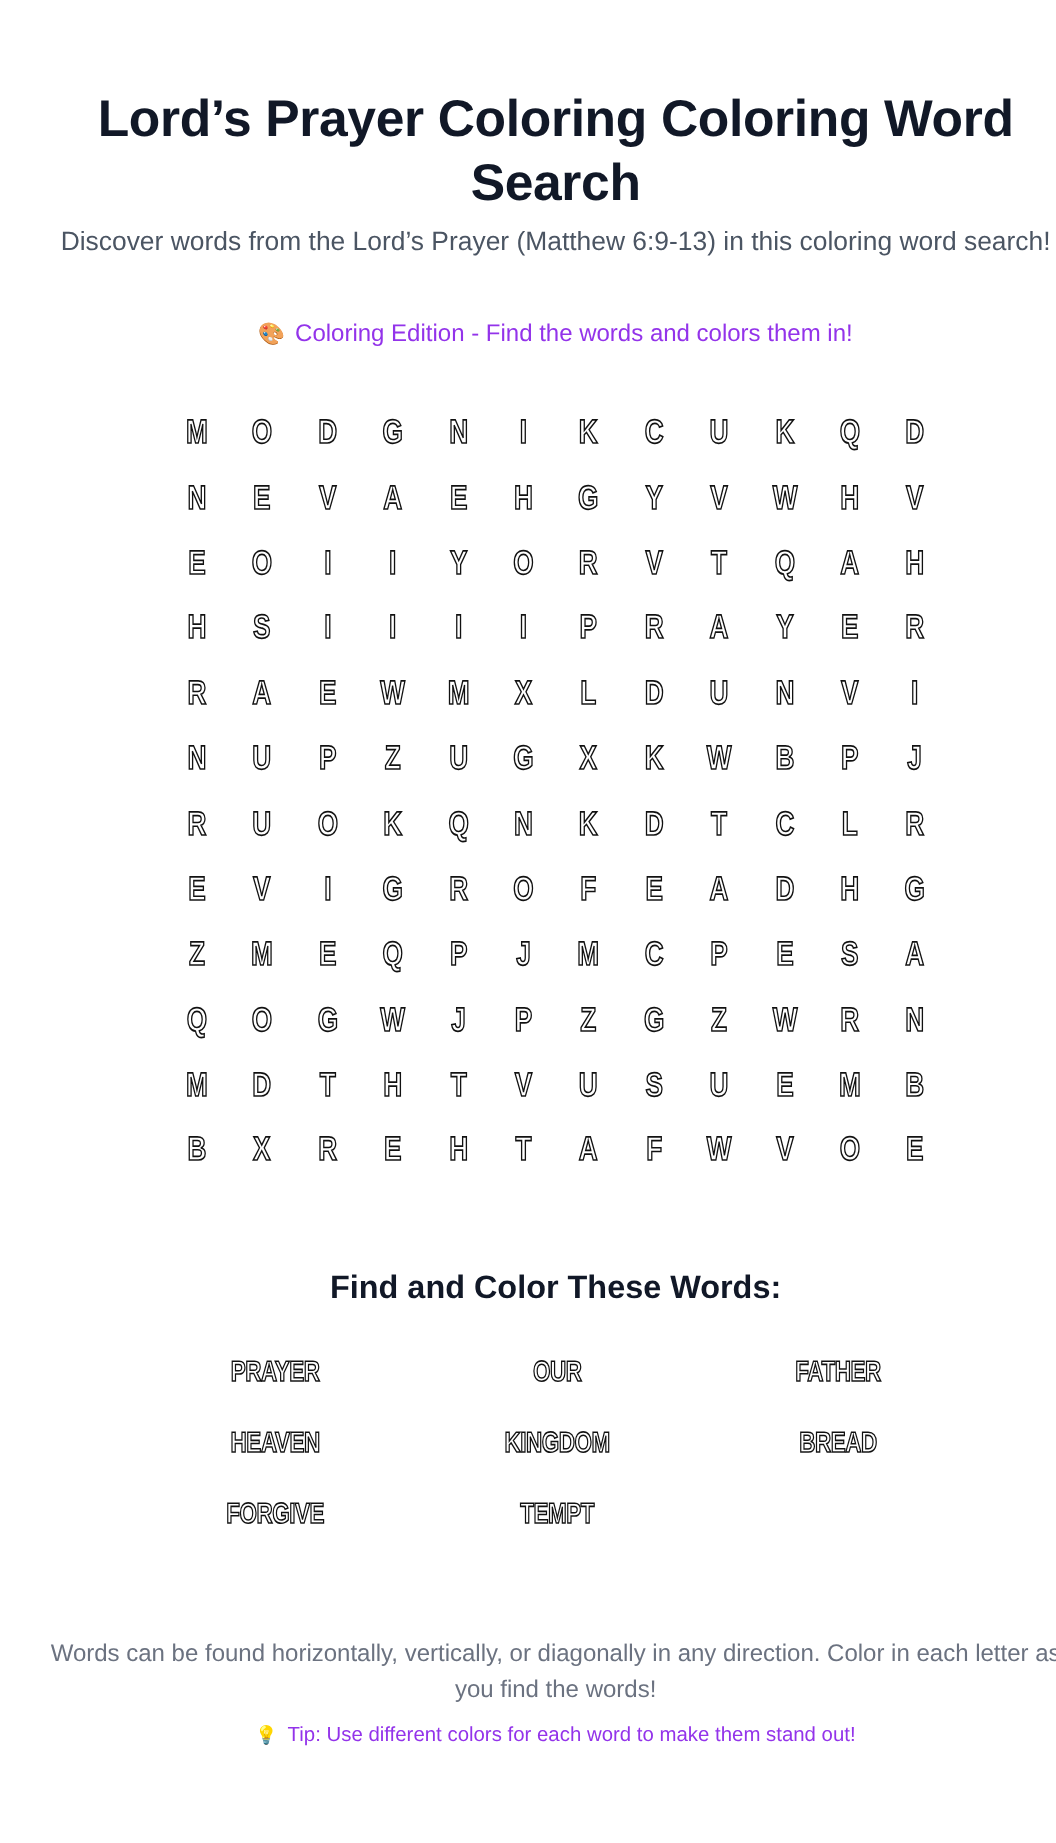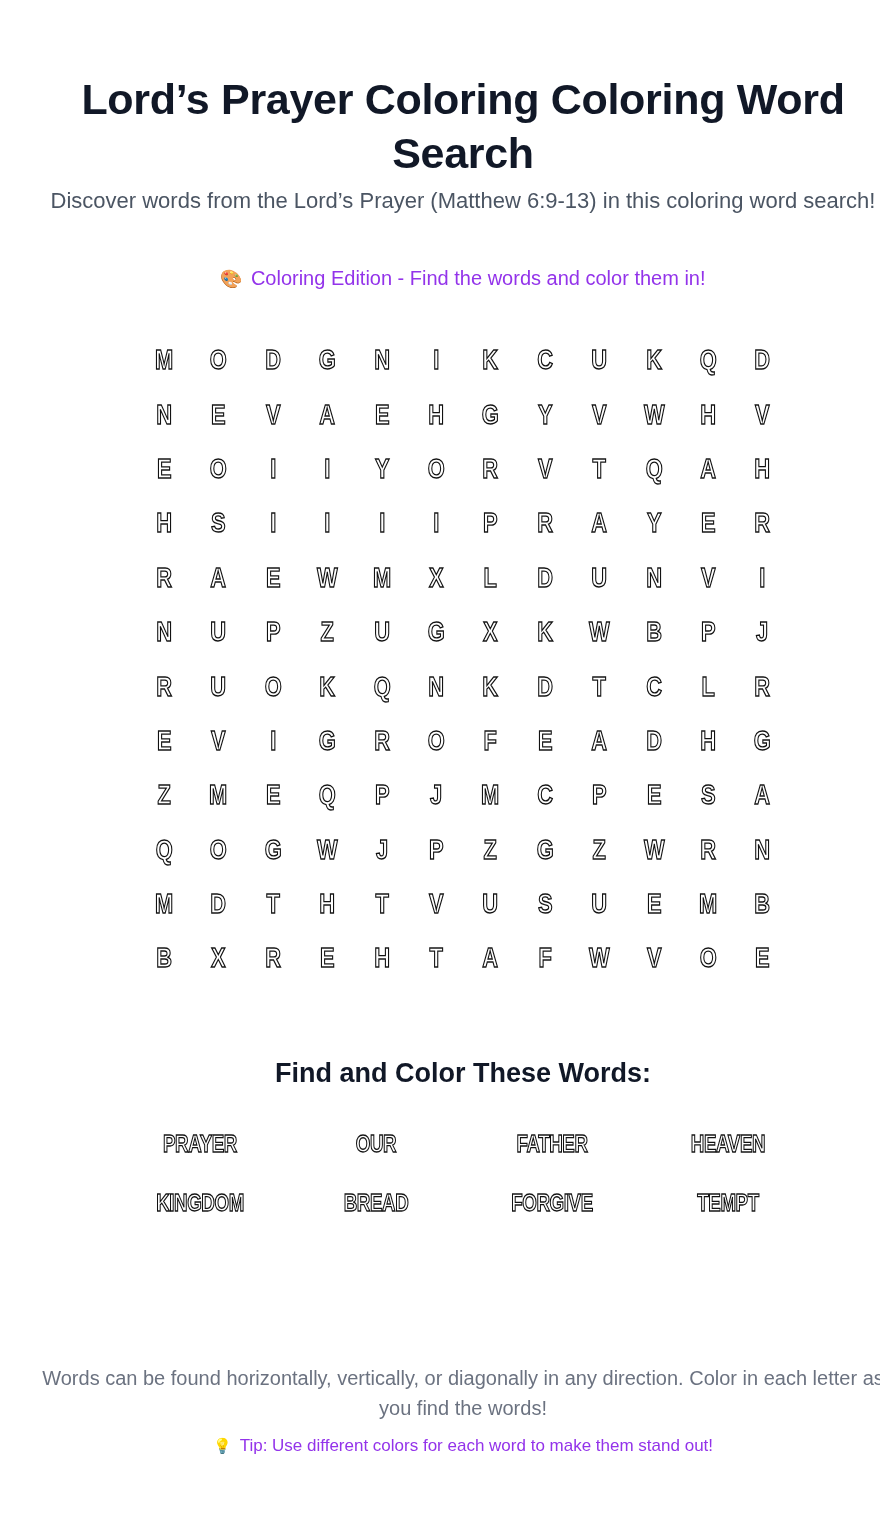--- a/index.html
+++ b/index.html
@@ -36,21 +36,21 @@
     transform: scaleX(0.78);
     user-select: none;
   }
 
   .words-title {
     position: absolute; left: 40px; width: 846px; top: 1055px;
     text-align: center; font-weight: 700; font-size: 27px; line-height: 36px; color: #111827;
   }
   .words {
     position: absolute; left: 112px; top: 1115px; width: 704px;
-    display: grid; grid-template-columns: 1fr 1fr 1fr 1fr; grid-auto-rows: 58.7px;
+    display: grid; grid-template-columns: 1fr 1fr 1fr; grid-auto-rows: 58.7px;
   }
   .word {
     display: flex; align-items: center; justify-content: center;
     font-weight: 700; font-size: 24px;
     color: #ffffff; -webkit-text-stroke: 1.3px #111111;
     transform: scaleX(0.78); letter-spacing: -0.5px;
   }
 
   .instructions {
     position: absolute; left: 40px; width: 846px; top: 1363px;
@@ -61,21 +61,21 @@
     text-align: center; font-size: 17px; line-height: 24px; color: #9333ea;
   }
   .tip .emoji { margin-right: 8px; font-size: 15px; color: #f5d36b; }
 </style>
 </head>
 <body>
 
 <h1 class="title">Lord’s Prayer Coloring Coloring Word Search</h1>
 <p class="subtitle">Discover words from the Lord’s Prayer (Matthew 6:9-13) in this coloring word search!</p>
 <p class="edition">
-  <span class="emoji">🎨</span><span>Coloring Edition - Find the words and color them in!</span>
+  <span class="emoji">🎨</span><span>Coloring Edition - Find the words and colors them in!</span>
 </p>
 
 <div class="grid" id="grid">
     <div class="cell">M</div>
     <div class="cell">O</div>
     <div class="cell">D</div>
     <div class="cell">G</div>
     <div class="cell">N</div>
     <div class="cell">I</div>
     <div class="cell">K</div>

